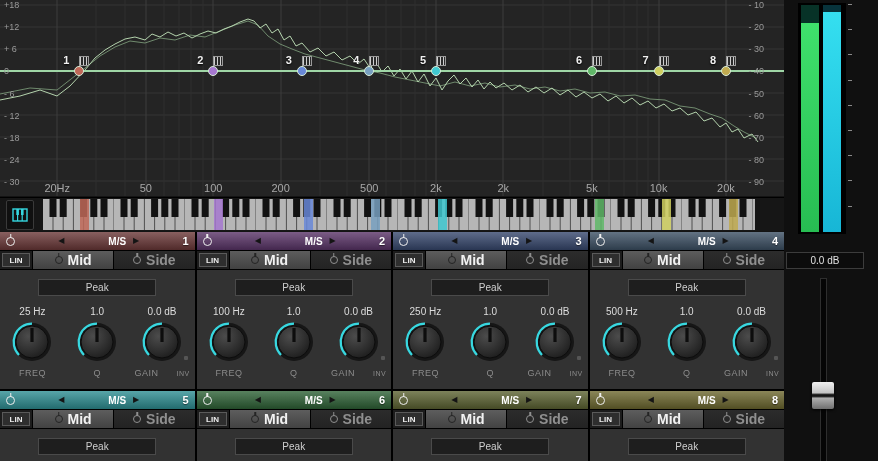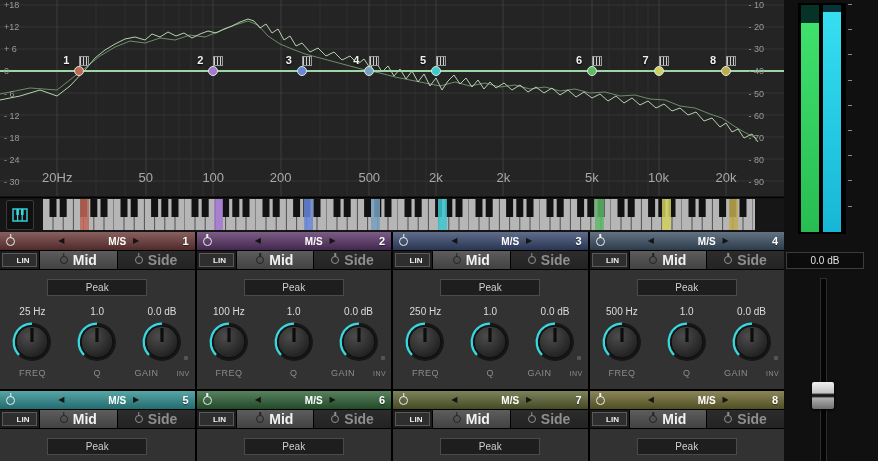--- a/index.html
+++ b/index.html
@@ -6,21 +6,21 @@
   body{width:878px;height:461px;overflow:hidden;font-family:"Liberation Sans",sans-serif;-webkit-font-smoothing:antialiased;}
   .root{position:relative;width:878px;height:461px;background:#0d0d0d;}
 
   
   .graph-section{position:absolute;left:0;top:0;width:784px;height:232px;background:#141414;}
   .plot{position:absolute;left:0;top:0;width:784px;height:196px;background:#242424;overflow:hidden;}
   .plot svg.gridsvg{position:absolute;left:0;top:0;}
   .db-col{position:absolute;top:0;height:187px;display:flex;flex-direction:column;justify-content:space-between;font-size:9px;color:#9a9a9a;z-index:3;pointer-events:none;}
   .db-left{left:4px;width:26px;text-align:left;}
   .db-right{right:20px;width:30px;text-align:right;}
-  .freq-ticks{position:absolute;left:0;right:0;bottom:15px;height:11px;font-size:13px;color:#a8a8a8;z-index:3;}
+  .freq-ticks{position:absolute;left:0;right:0;bottom:3px;height:11px;font-size:11px;color:#a8a8a8;z-index:3;}
   .freq-ticks span{position:absolute;transform:translateX(-50%);}
   .band-marker{position:absolute;width:0;height:0;z-index:4;}
   .m-dot{position:absolute;left:-5px;top:-5px;width:10px;height:10px;border-radius:50%;background:var(--c,#888);border:1px solid #d8ecd8;box-sizing:border-box;}
   .m-num{position:absolute;left:-16px;top:-17px;font-size:11px;font-weight:bold;color:#f0f0f0;text-shadow:0 1px 2px #000;}
   .m-chip{position:absolute;left:0px;top:-15px;width:10px;height:10px;background:#2a2a2a;border:1px solid #9a9a9a;box-sizing:border-box;background-image:linear-gradient(90deg,#cfcfcf 1px,transparent 1px,transparent 3px,#cfcfcf 3px,#cfcfcf 4px,transparent 4px,transparent 6px,#cfcfcf 6px,#cfcfcf 7px,transparent 7px);}
   
   .kb-row{position:absolute;left:0;top:197px;width:784px;height:33px;background:#161616;display:flex;align-items:center;border-top:1px solid #000;}
   .kb-toggle{width:26px;height:28px;margin-left:6px;background:#101010;border:1px solid #3a3a3a;border-radius:2px;display:flex;align-items:center;justify-content:center;}
   .keyboard{position:relative;margin-left:9px;width:712px;height:31px;}
   .kb-hl{position:absolute;top:0;width:9px;height:31px;opacity:.85;}
@@ -29,27 +29,27 @@
   .bands-section{position:absolute;left:0;top:232px;width:784px;height:229px;display:grid;grid-template-columns:repeat(4,1fr);grid-template-rows:157px 157px;gap:2px;background:#000;overflow:hidden;}
   .band-panel{background:#323232;display:flex;flex-direction:column;overflow:hidden;}
   .bp-head{flex:0 0 18px;display:flex;align-items:center;padding:0 6px;background:linear-gradient(180deg,rgba(255,255,255,.20),rgba(0,0,0,.25)),var(--bc,#444);}
   .nav{margin:0 auto;display:flex;align-items:center;gap:7px;}
   .arr{color:#141414;font-size:8px;line-height:1;cursor:pointer;}
   .ms{color:#fff;font-weight:bold;font-size:10px;margin-left:37px;}
   .bnum{color:#fff;font-weight:bold;font-size:11px;text-shadow:0 1px 1px rgba(0,0,0,.5);}
   .pwr{display:inline-block;width:9px;height:9px;border:1.5px solid currentColor;border-radius:50%;box-sizing:border-box;position:relative;color:#eee;}
   .pwr::after{content:'';position:absolute;left:50%;top:-4px;transform:translateX(-50%);width:1.5px;height:4px;background:currentColor;}
   .bp-tabs{flex:0 0 18px;display:flex;align-items:stretch;background:#1c1c1c;border-top:1px solid #000;border-bottom:1px solid #000;}
-  .lin{flex:0 0 26px;margin:2px;display:flex;align-items:center;justify-content:center;font-size:8px;font-weight:bold;color:#eee;background:#2e2e2e;border:1px solid #5a5a5a;padding-left:7px;}
+  .lin{flex:0 0 26px;margin:2px;display:flex;align-items:center;justify-content:center;font-size:8px;font-weight:bold;color:#eee;background:#2e2e2e;border:1px solid #5a5a5a;}
   .tab{flex:1;display:flex;align-items:center;justify-content:center;gap:5px;font-size:14px;color:#8f8f8f;background:linear-gradient(#2c2c2c,#232323);border-left:1px solid #000;cursor:pointer;}
   .tab .pwr{width:8px;height:8px;border-width:1px;color:currentColor;}
   .tab.sel{background:linear-gradient(#5d5d5d,#424242);color:#f2f2f2;}
   .tab.sel .pwr{color:#242424;}
   .bp-body{flex:1;position:relative;padding-top:9px;}
-  .ftype{width:100px;height:17px;margin:0 auto;background:#1e1e1e;border:1px solid #4a4a4a;box-sizing:border-box;color:#cfcfcf;font-size:10px;display:flex;align-items:center;justify-content:center;cursor:pointer;}
+  .ftype{width:118px;height:17px;margin:0 auto;background:#1e1e1e;border:1px solid #4a4a4a;box-sizing:border-box;color:#cfcfcf;font-size:10px;display:flex;align-items:center;justify-content:center;cursor:pointer;}
   .vals{display:grid;grid-template-columns:1fr 1fr 1fr;margin-top:10px;font-size:10px;color:#dcdcdc;text-align:center;}
   .knobs{display:grid;grid-template-columns:1fr 1fr 1fr;justify-items:center;margin-top:3px;}
   .knob{width:44px;height:44px;}
   .gcell{position:relative;}
   .invled{position:absolute;right:-4px;bottom:8px;width:4px;height:4px;background:#555;border-radius:1px;}
   .klabels{display:grid;grid-template-columns:1fr 1fr 1fr;text-align:center;font-size:9px;color:#8c8c8c;letter-spacing:.5px;}
   .gl{display:flex;justify-content:center;align-items:center;gap:18px;}
   .inv{font-size:7px;color:#8c8c8c;font-style:normal;}
 
   

